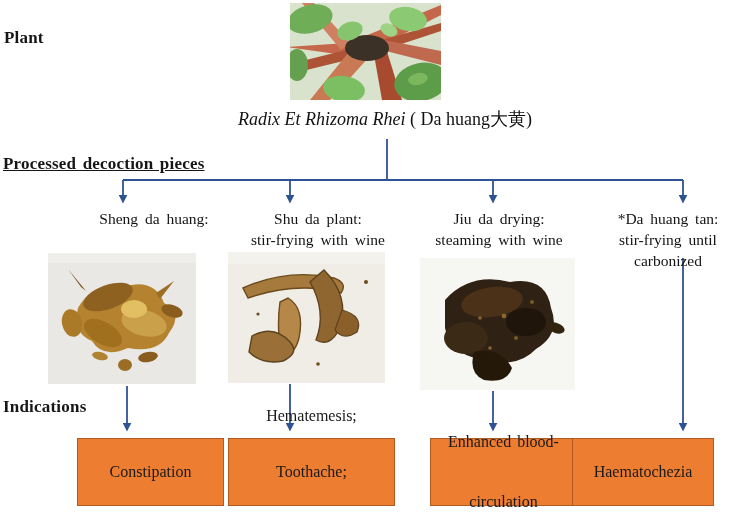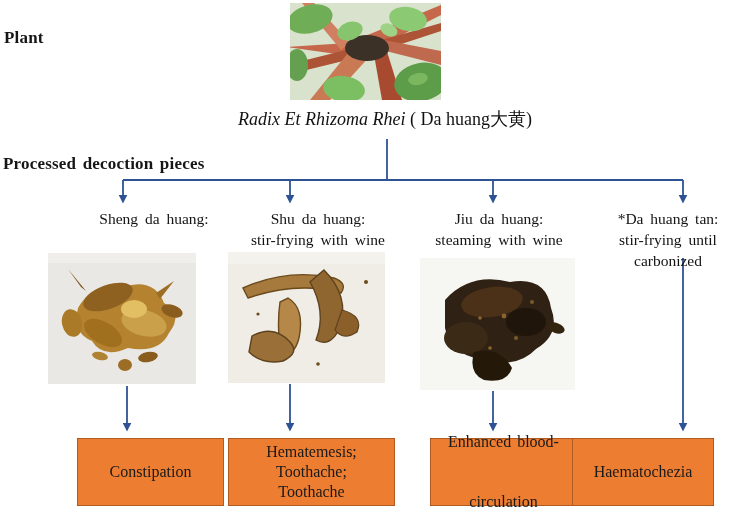--- a/index.html
+++ b/index.html
@@ -75,21 +75,22 @@
     <path d="M290,180 V200" stroke="#2e5394" stroke-width="1.8" fill="none" marker-end="url(#arr)"></path>
     <path d="M493,180 V200" stroke="#2e5394" stroke-width="1.8" fill="none" marker-end="url(#arr)"></path>
     <path d="M683,180 V200" stroke="#2e5394" stroke-width="1.8" fill="none" marker-end="url(#arr)"></path>
     <path d="M127,386 V428" stroke="#2e5394" stroke-width="1.8" fill="none" marker-end="url(#arr)"></path>
     <path d="M290,384 V428" stroke="#2e5394" stroke-width="1.8" fill="none" marker-end="url(#arr)"></path>
     <path d="M493,391 V428" stroke="#2e5394" stroke-width="1.8" fill="none" marker-end="url(#arr)"></path>
     <path d="M683,258 V428" stroke="#2e5394" stroke-width="1.8" fill="none" marker-end="url(#arr)"></path>
   </svg>
 
   <div class="section-label" style="left:4px;top:28px;">Plant</div>
-  <div class="section-label" style="left:3px;top:154px;">Processed decoction pieces</div>
+  <div class="section-label" style="left:3px;top:154px;text-decoration:underline;">Processed decoction pieces</div>
+  <div class="section-label" style="left:3px;top:397px;">Indications</div>
 
   <div class="photo" style="left:290px;top:3px;">
     <svg width="151" height="97" viewBox="0 0 151 97">
       <rect x="0" y="0" width="151" height="97" fill="#d9e2cc"></rect>
       <path d="M-4,44 L68,54 L151,12 L151,2 L58,40 Z" fill="#c4674a"></path>
       <path d="M-4,72 L78,52 L151,28 L151,20 L68,44 L-4,62 Z" fill="#ad5336"></path>
       <path d="M24,0 L60,40 L51,47 L12,0 Z" fill="#d08060"></path>
       <path d="M20,97 L58,50 L80,53 L40,97 Z" fill="#c97a55"></path>
       <path d="M92,97 L83,46 L95,42 L112,97 Z" fill="#a84a30"></path>
       <path d="M151,62 L88,46 L94,37 L151,48 Z" fill="#bf6a4e"></path>
@@ -106,25 +107,25 @@
   </div>
 
   <div class="title">
     <span class="latin">Radix Et Rhizoma Rhei</span><span> ( Da huang大黄)</span>
   </div>
 
   <div class="col-header" style="left:34px;top:208px;width:240px;">
     <div>Sheng da huang:</div>
   </div>
   <div class="col-header" style="left:233px;top:208px;width:170px;">
-    <div>Shu da huang:</div>
+    <div>Shu da plant:</div>
     <div>stir-frying with wine</div>
   </div>
   <div class="col-header" style="left:409px;top:208px;width:180px;">
-    <div>Jiu da huang:</div>
+    <div>Jiu da drying:</div>
     <div>steaming with wine</div>
   </div>
   <div class="col-header" style="left:588px;top:208px;width:160px;">
     <div>*Da huang tan:</div>
     <div>stir-frying until</div>
     <div>carbonized</div>
   </div>
 
   <div class="photo" style="left:48px;top:253px;">
     <svg width="148" height="131" viewBox="0 0 148 131">
@@ -171,21 +172,21 @@
       <circle cx="96" cy="80" r="2" fill="#7a5a2a"></circle>
       <circle cx="60" cy="60" r="1.8" fill="#8a6530"></circle>
       <circle cx="112" cy="44" r="2" fill="#7a5a2a"></circle>
       <circle cx="70" cy="90" r="1.8" fill="#8a6530"></circle>
     </svg>
   </div>
 
   <div class="ind-box" style="left:50px;width:147px;margin-left:27px;">
     <div>Constipation</div>
   </div>
-  <div class="ind-box" style="left:228px;width:167px;">
+  <div class="ind-box" style="left:228px;width:167px;gap:36px;">
     <div>Hematemesis;</div>
     <div>Toothache;</div>
     <div>Toothache</div>
   </div>
   <div class="ind-box" style="left:430px;width:147px;gap:40px;">
     <div>Enhanced blood-</div>
     <div>circulation</div>
   </div>
   <div class="ind-box" style="left:572px;width:142px;">
     <div>Haematochezia</div>

